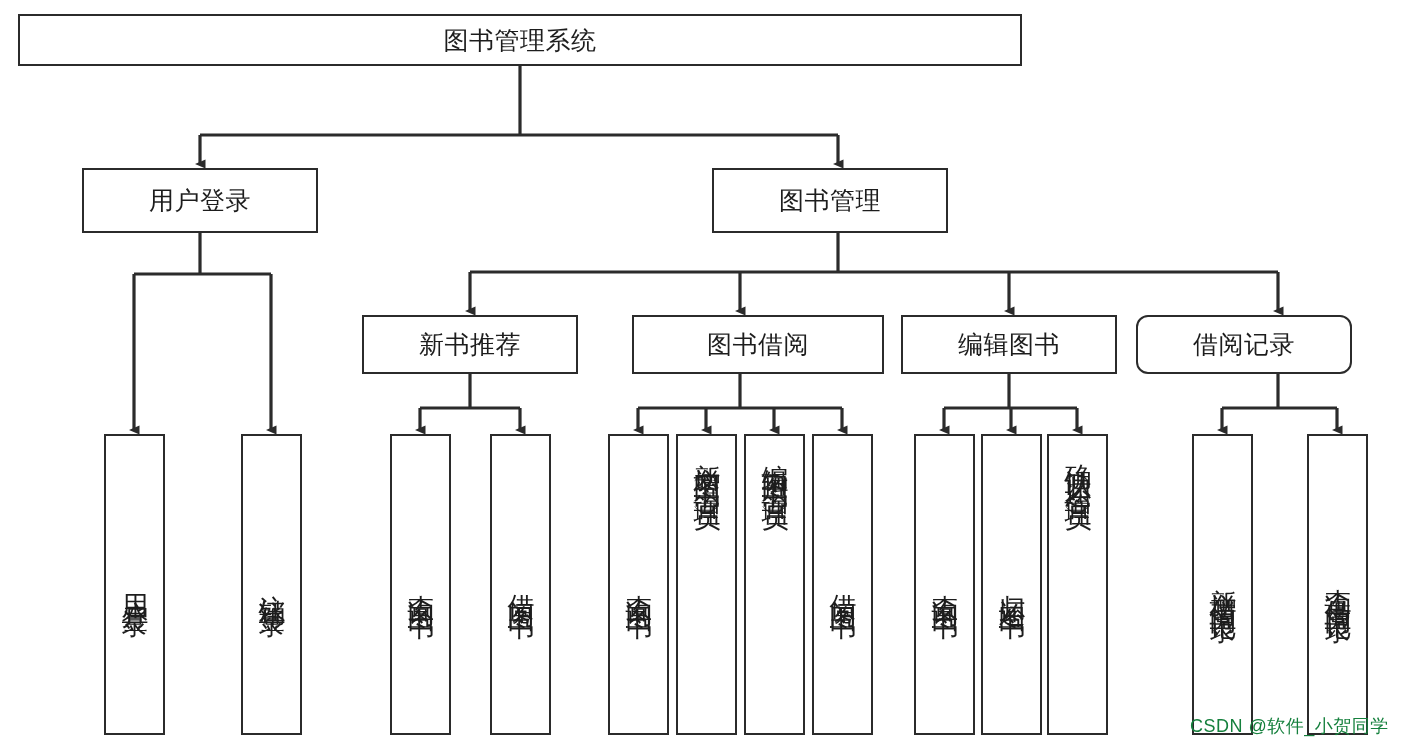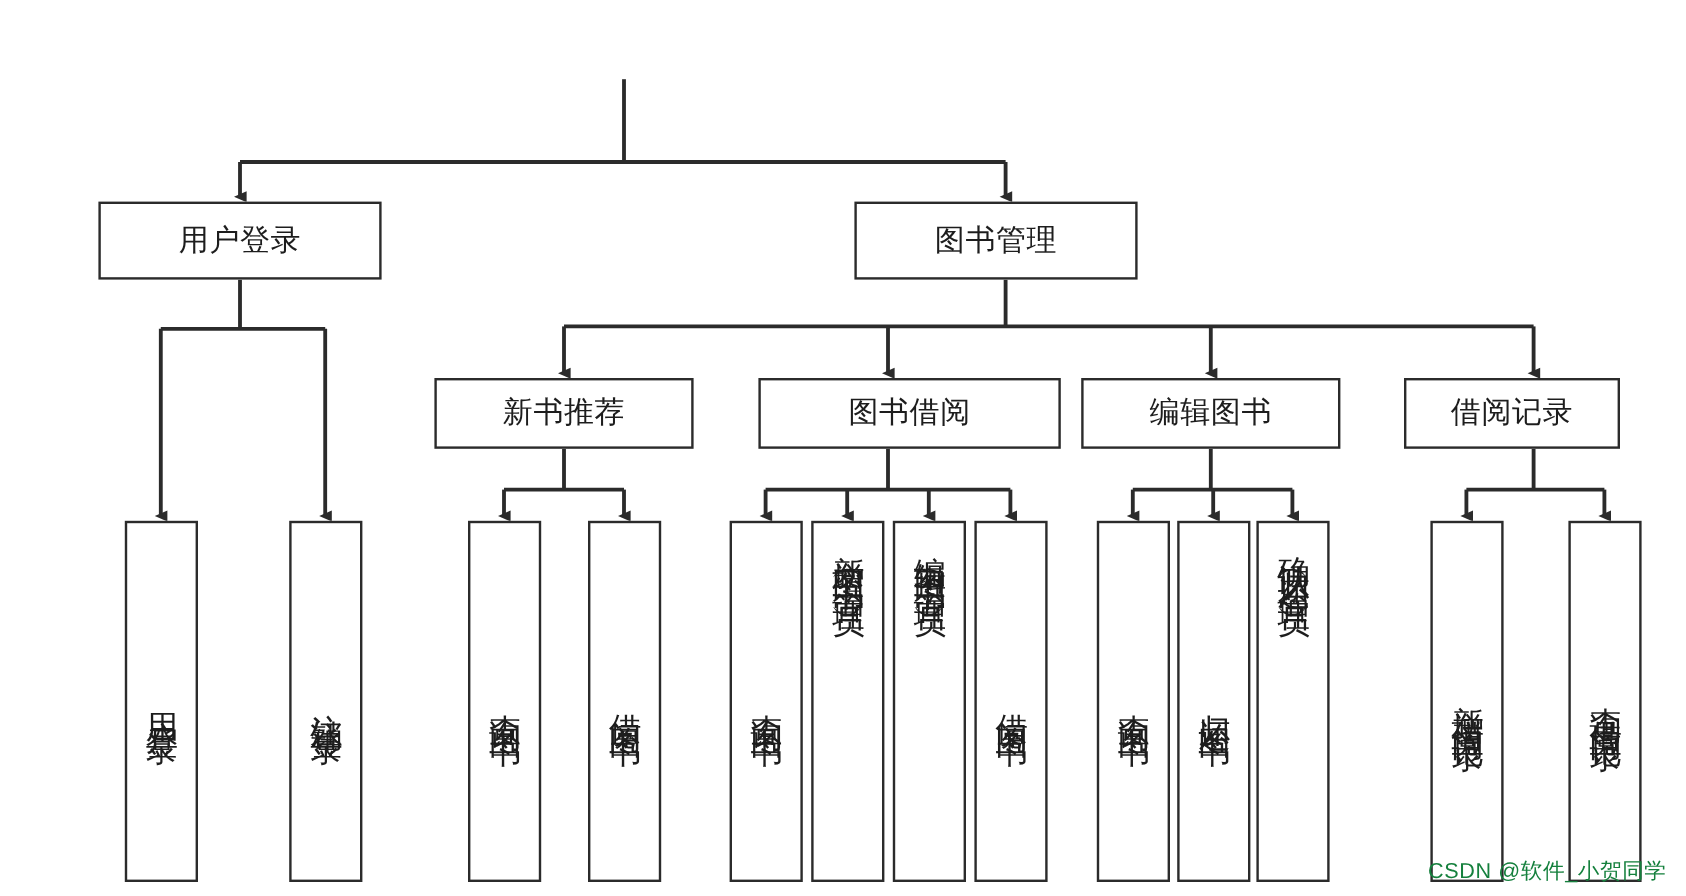--- a/index.html
+++ b/index.html
@@ -125,38 +125,41 @@
       <path d="M1011,408 L1011,430" marker-end="url(#arrow)"></path>
       <path d="M1077,408 L1077,430" marker-end="url(#arrow)"></path>
 
       <path d="M1278,374 L1278,408"></path>
       <path d="M1222,408 L1337,408"></path>
       <path d="M1222,408 L1222,430" marker-end="url(#arrow)"></path>
       <path d="M1337,408 L1337,430" marker-end="url(#arrow)"></path>
     </g>
   </svg>
 
+  <div class="node root horizontal" style="left:18px; top:14px; width:1004px; height:52px;">
+    <span class="label">图书管理系统</span>
+  </div>
 
   <div class="node horizontal" style="left:82px; top:168px; width:236px; height:65px;">
     <span class="label">用户登录</span>
   </div>
   <div class="node horizontal" style="left:362px; top:315px; width:216px; height:59px;">
     <span class="label">新书推荐</span>
   </div>
 
   <div class="node horizontal" style="left:712px; top:168px; width:236px; height:65px;">
     <span class="label">图书管理</span>
   </div>
   <div class="node horizontal" style="left:632px; top:315px; width:252px; height:59px;">
     <span class="label">图书借阅</span>
   </div>
   <div class="node horizontal" style="left:901px; top:315px; width:216px; height:59px;">
     <span class="label">编辑图书</span>
   </div>
-  <div class="node horizontal" style="left:1170px; top:315px; width:180px; height:59px;">
+  <div class="node horizontal" style="left:1136px; top:315px; width:216px; height:59px;border-radius:12px;">
     <span class="label">借阅记录</span>
   </div>
 
   <div class="node vertical centered" style="left:104px; top:434px; width:61px; height:301px;">
     <span class="label">用户登录</span>
   </div>
   <div class="node vertical centered" style="left:241px; top:434px; width:61px; height:301px;">
     <span class="label">注销登录</span>
   </div>
 

